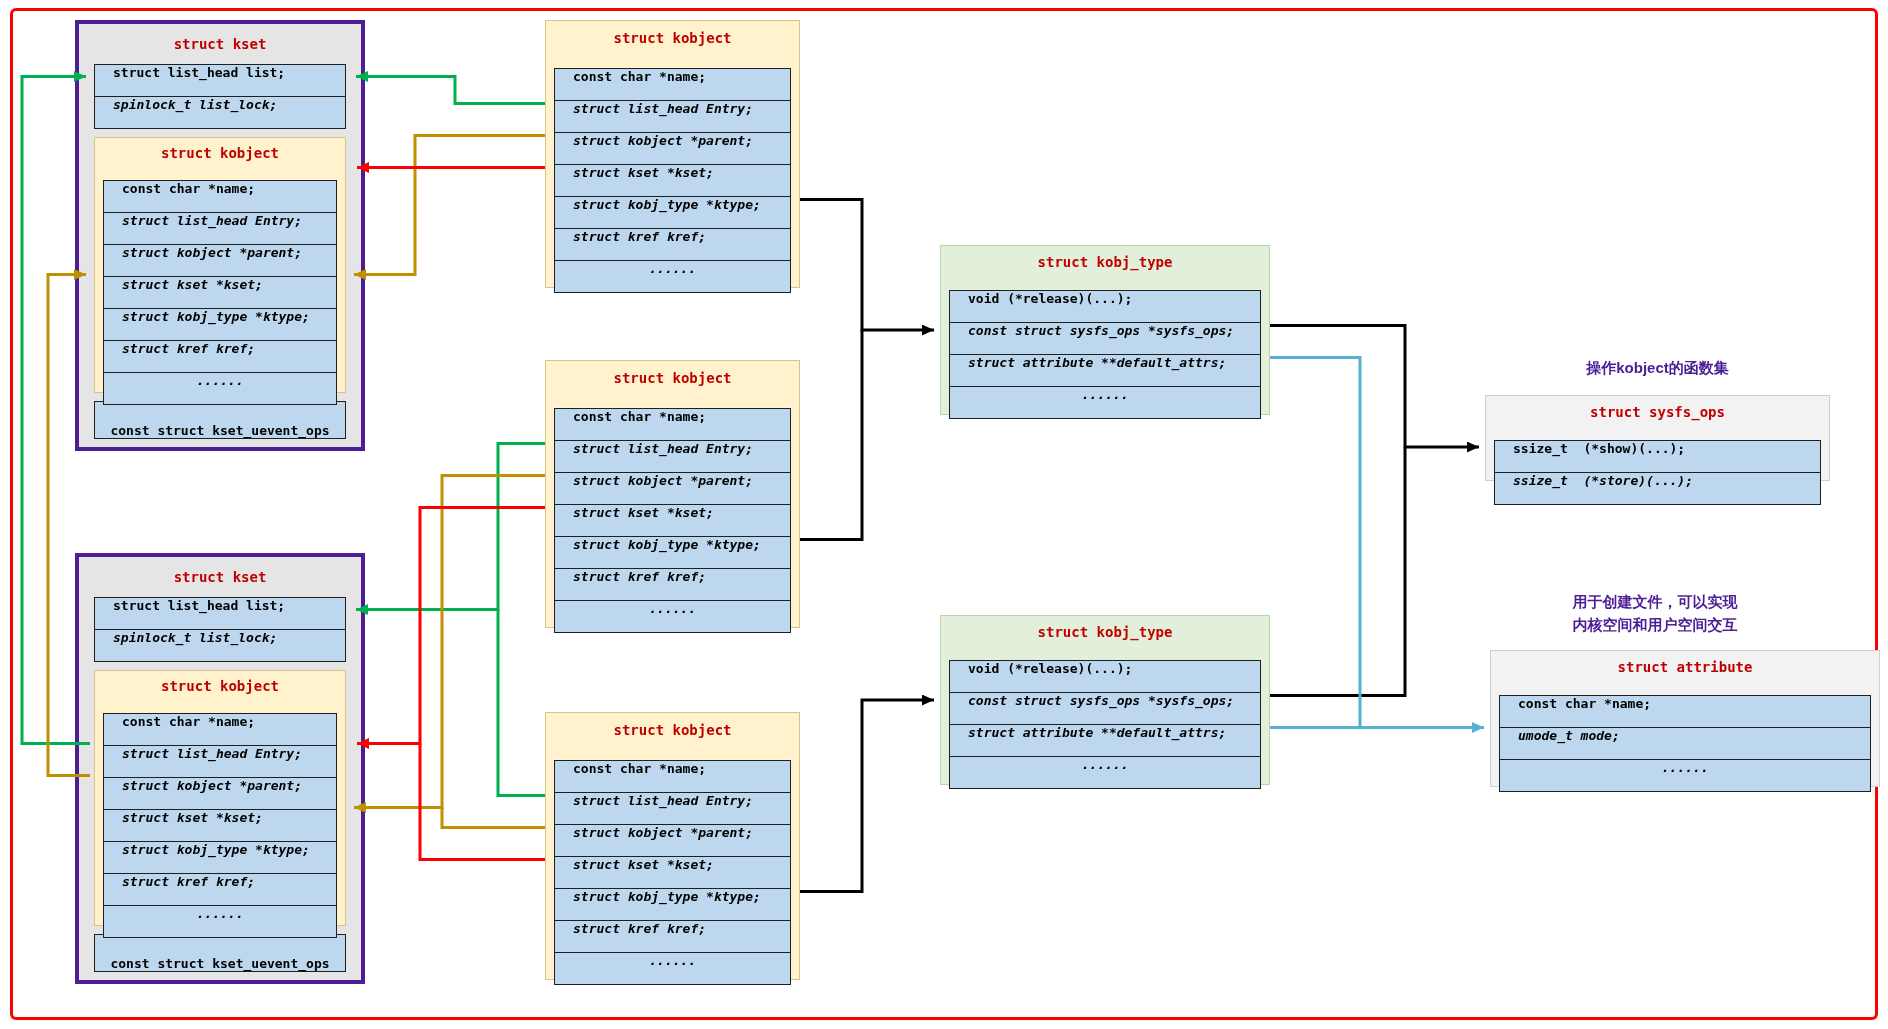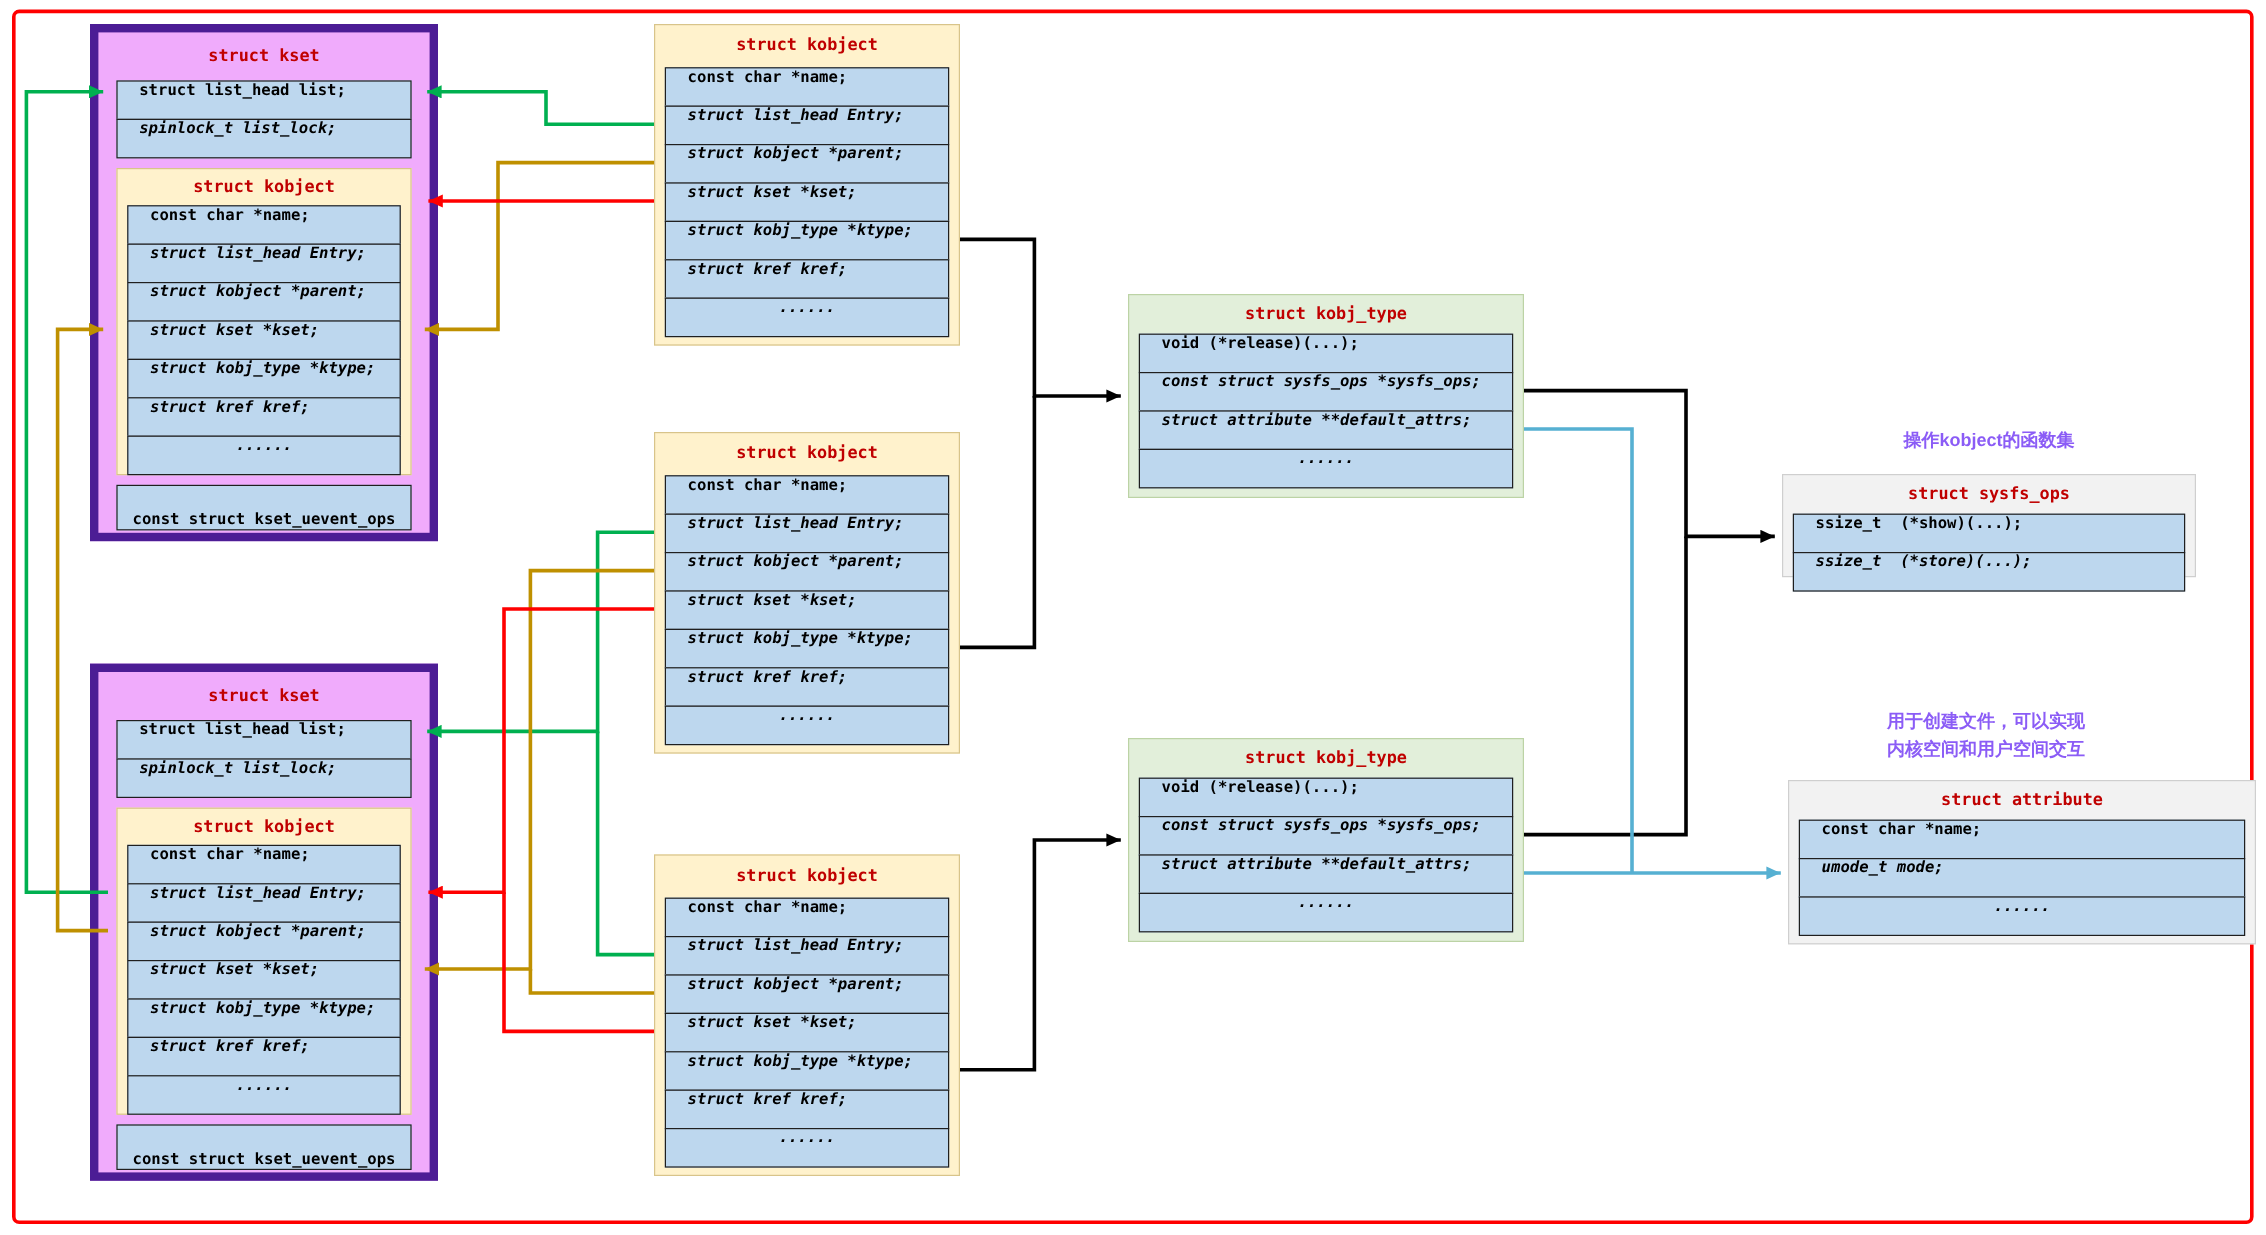--- a/index.html
+++ b/index.html
@@ -3,38 +3,38 @@
 <meta charset="utf-8">
 <style>
   html,body{margin:0;padding:0;background:#ffffff;}
   body{position:relative;width:1888px;height:1029px;overflow:hidden;
        font-family:"DejaVu Sans Mono", monospace;}
   .frame{position:absolute;left:10px;top:8px;width:1862px;height:1006px;
          border:3px solid #ff0000;border-radius:6px;z-index:0;}
   .box{position:absolute;box-sizing:border-box;z-index:1;}
   .box-title{font:bold 14px "DejaVu Sans Mono", monospace;color:#c00000;
              text-align:center;white-space:pre;}
-  .rows{margin:0 8px;}
+  .rows{margin:12px 8px;}
   .rows.inset15{margin:0 15px;}
   .row{height:33px;line-height:31px;border:1px solid #1f1f1f;background:#bdd7ee;
        font:bold 13px "DejaVu Sans Mono", monospace;color:#000;
        padding:0 18px;box-sizing:border-box;white-space:pre;overflow:hidden;}
   .row + .row{margin-top:-1px;font-style:italic;}
   .row.dots{text-align:center;}
-  .kset{background:#f0abfc;border:7px solid #4c1d95;}
+  .kset{background:#e5e5e5;border:4px solid #4c1d95;}
   .kset > .box-title{height:40px;line-height:40px;}
   .nested{position:relative;margin:8px 15px 0;background:#fff2cc;border:1px solid #d8c48a;height:256px;}
   .nested > .box-title{height:30px;line-height:30px;}
   .uevent{margin:8px 15px 0;height:36px;line-height:21px;padding:18px 6px;white-space:normal;text-align:center;}
   .kobject-standalone{background:#fff2cc;border:1px solid #d8c48a;}
   .kobject-standalone > .box-title{height:35px;line-height:35px;}
   .kobjtype{background:#e2efda;border:1px solid #bcd3a5;}
   .graybox{background:#f2f2f2;border:1px solid #cfcfcf;}
   .kobjtype > .box-title,.graybox > .box-title{height:32px;line-height:32px;}
-  .note{position:absolute;z-index:1;color:#8b5cf6;
+  .note{position:absolute;z-index:1;color:#4c1d95;
         font:bold 15px "Liberation Sans", sans-serif;text-align:center;line-height:23px;}
   svg.arrows{position:absolute;left:0;top:0;z-index:2;pointer-events:none;}
   svg.arrows polyline{fill:none;stroke-width:3;stroke-linejoin:miter;}
 </style>
 </head>
 <body>
 
 <div class="frame"></div>
 
 <div class="box kset" style="left:75px;top:20px;width:290px;height:431px">

